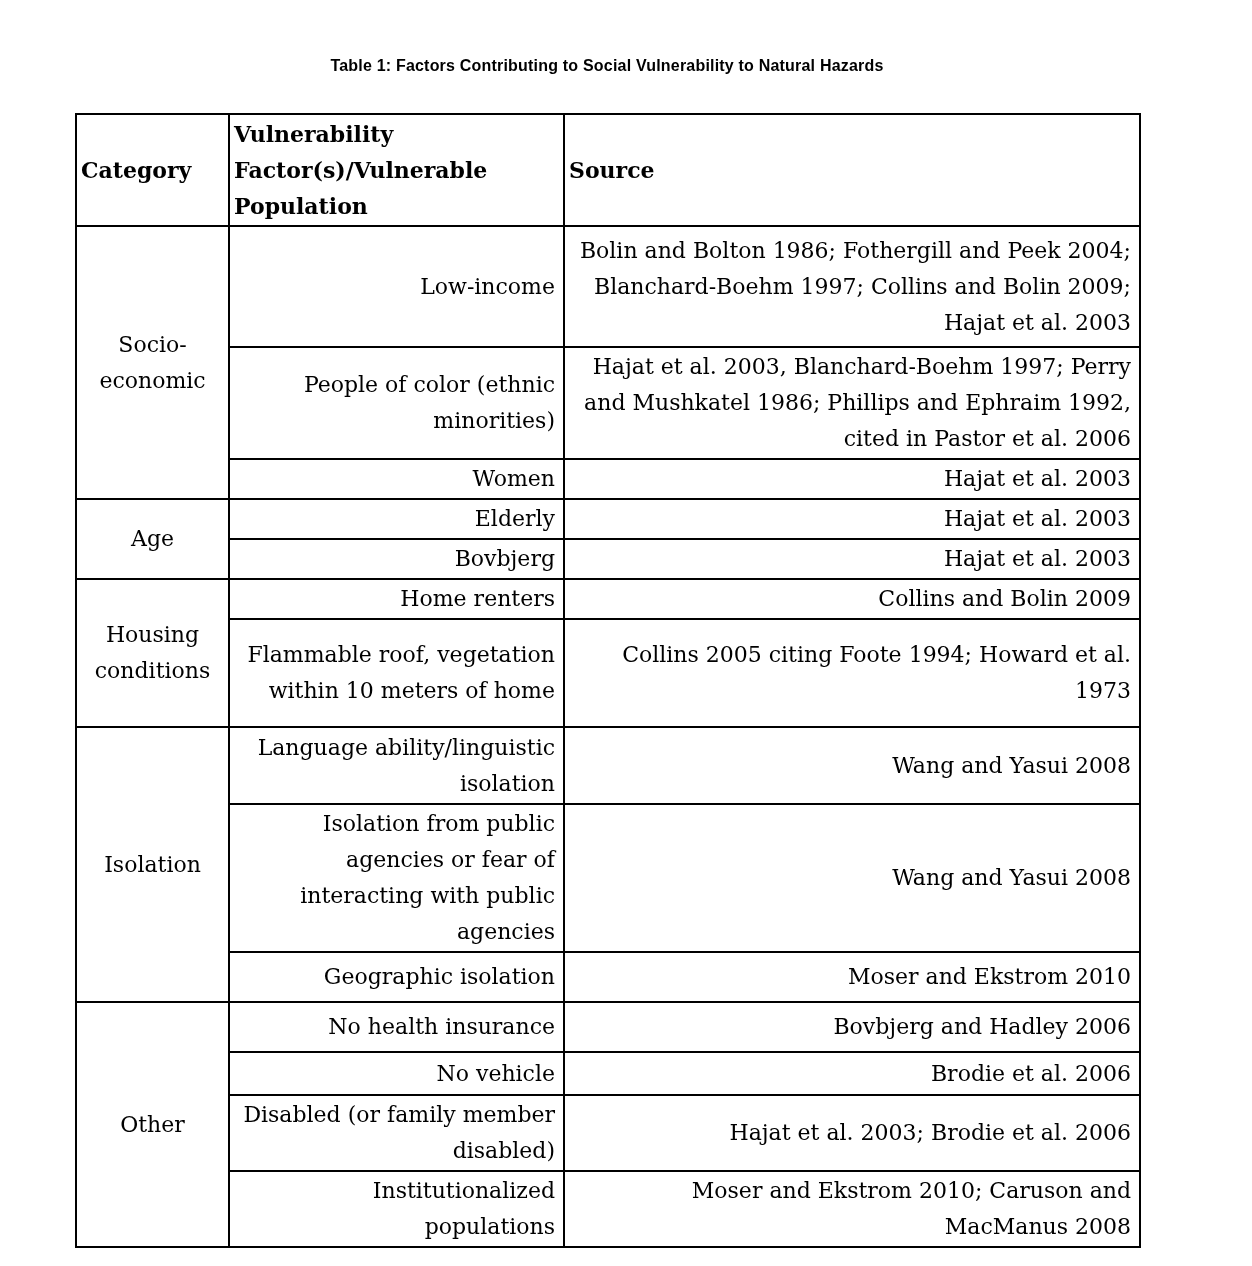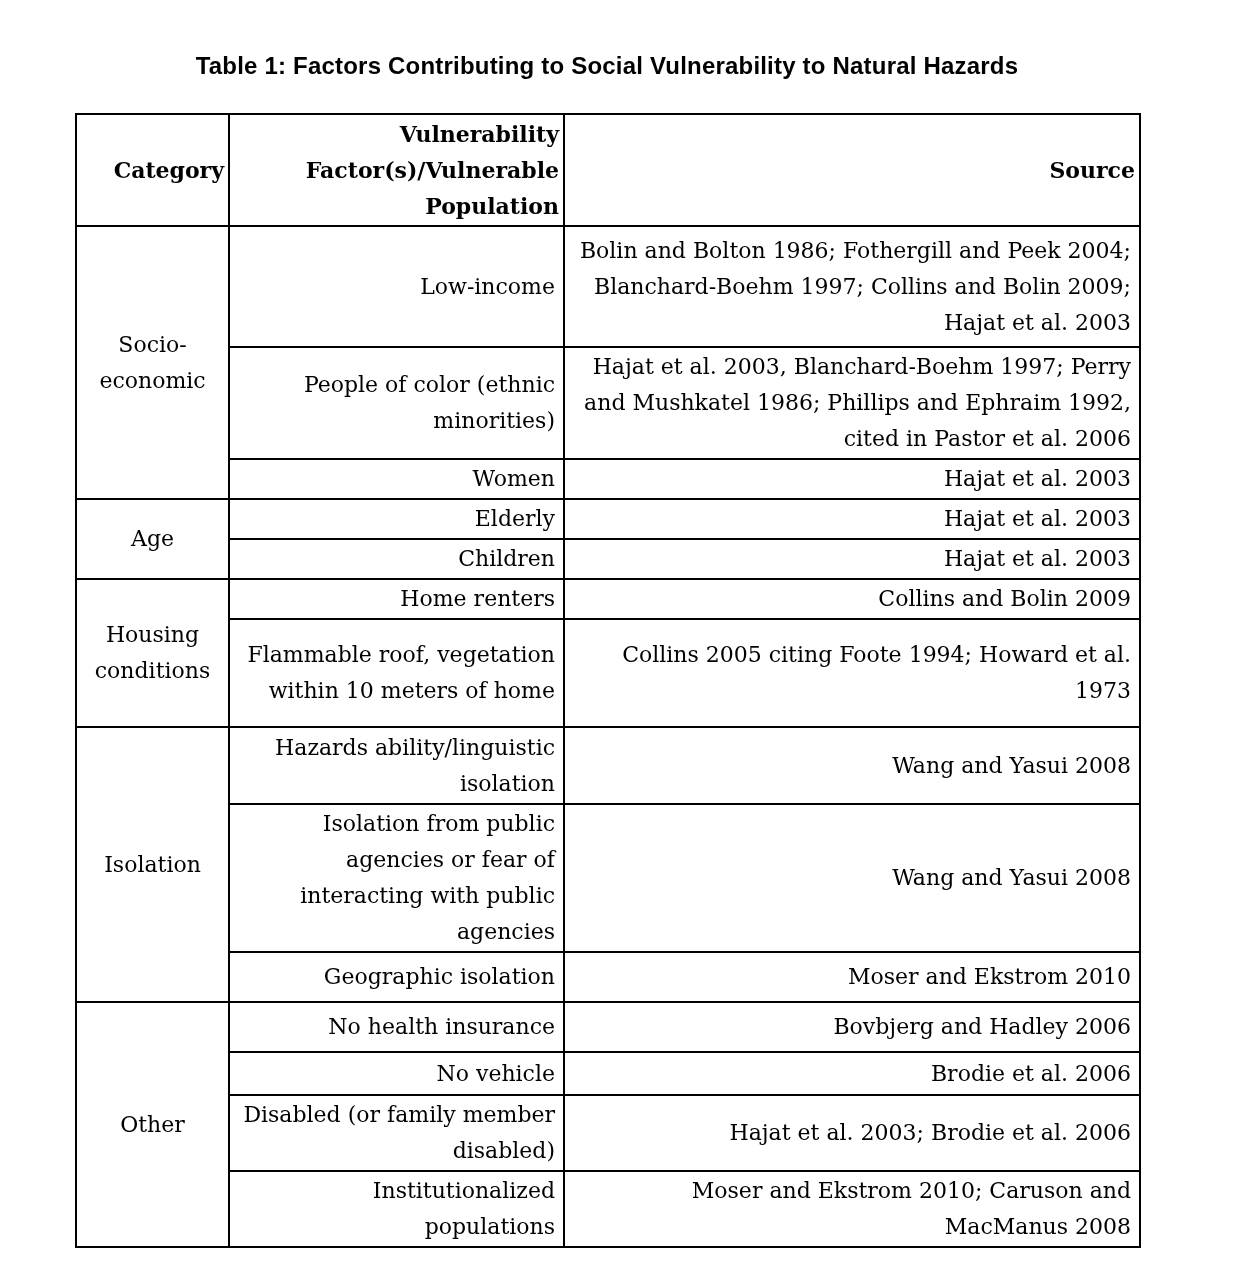--- a/index.html
+++ b/index.html
@@ -15,21 +15,21 @@
     font-family: "DejaVu Serif", serif;
   }
   .doc-title {
     position: absolute;
     left: 75px;
     top: 52px;
     width: 1064px;
     text-align: center;
     font-family: "Liberation Sans", sans-serif;
     font-weight: bold;
-    font-size: 24px;
+    font-size: 16px;
     line-height: 28px;
     letter-spacing: 0.2px;
   }
   table.vtable {
     position: absolute;
     left: 75px;
     top: 113px;
     width: 1064px;
     border-collapse: collapse;
     table-layout: fixed;
@@ -40,21 +40,21 @@
   .vtable th, .vtable td {
     border: 2px solid #000000;
     font-size: 22px;
     line-height: 36px;
     vertical-align: middle;
     padding: 1px 8px;
     overflow: hidden;
   }
   .vtable th {
     font-weight: bold;
-    text-align: right;
+    text-align: left;
     padding: 1px 4px;
     margin-top: 39px;
   }
   .vtable td.cat {
     text-align: center;
     padding: 1px 4px;
   }
   .vtable td.factor,
   .vtable td.source {
     text-align: right;
@@ -92,37 +92,37 @@
     <td class="factor">Women</td>
     <td class="source">Hajat et al. 2003</td>
   </tr>
 
   <tr style="height:40px;border-radius:14px;">
     <td class="cat" rowspan="2">Age</td>
     <td class="factor">Elderly</td>
     <td class="source">Hajat et al. 2003</td>
   </tr>
   <tr style="height:40px;">
-    <td class="factor">Children</td>
+    <td class="factor">Bovbjerg</td>
     <td class="source">Hajat et al. 2003</td>
   </tr>
 
   <tr style="height:40px;">
     <td class="cat" rowspan="2">Housing conditions</td>
     <td class="factor">Home renters</td>
     <td class="source">Collins and Bolin 2009</td>
   </tr>
   <tr style="height:108px;">
     <td class="factor">Flammable roof, vegetation within 10 meters of home</td>
     <td class="source">Collins 2005 citing Foote 1994; Howard et al. 1973</td>
   </tr>
 
   <tr style="height:77px;">
     <td class="cat" rowspan="3">Isolation</td>
-    <td class="factor">Hazards ability/linguistic isolation</td>
+    <td class="factor">Language ability/linguistic isolation</td>
     <td class="source">Wang and Yasui 2008</td>
   </tr>
   <tr style="height:143px;">
     <td class="factor">Isolation from public agencies or fear of interacting with public agencies</td>
     <td class="source">Wang and Yasui 2008</td>
   </tr>
   <tr style="height:50px;">
     <td class="factor">Geographic isolation</td>
     <td class="source">Moser and Ekstrom 2010</td>
   </tr>

